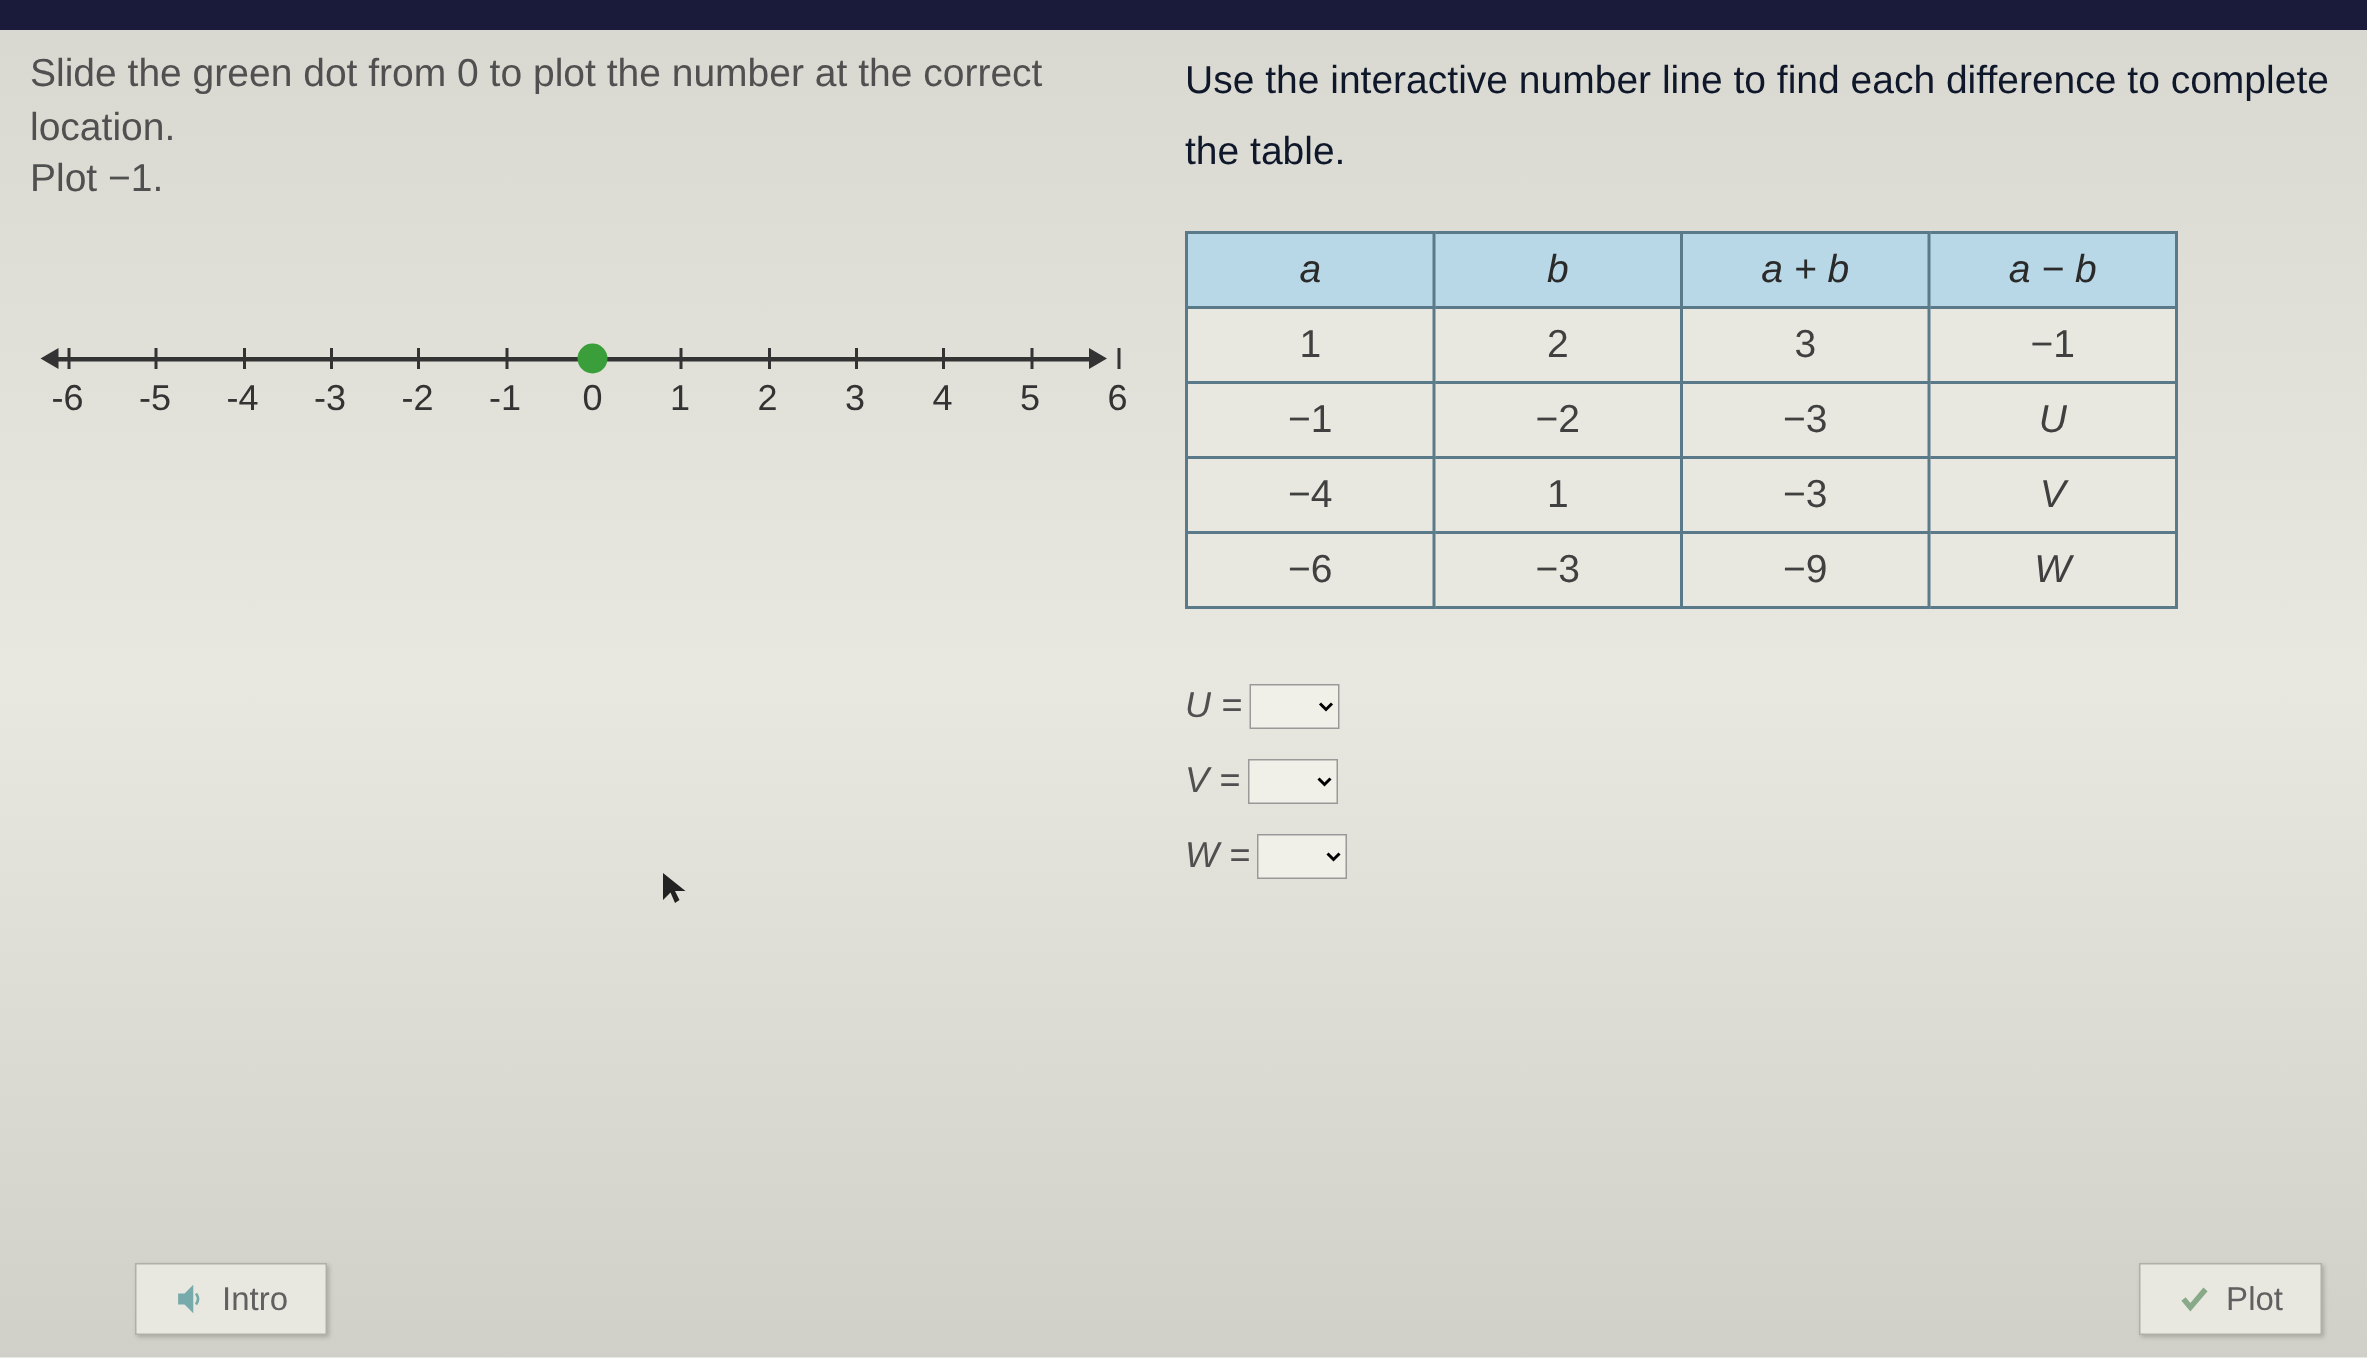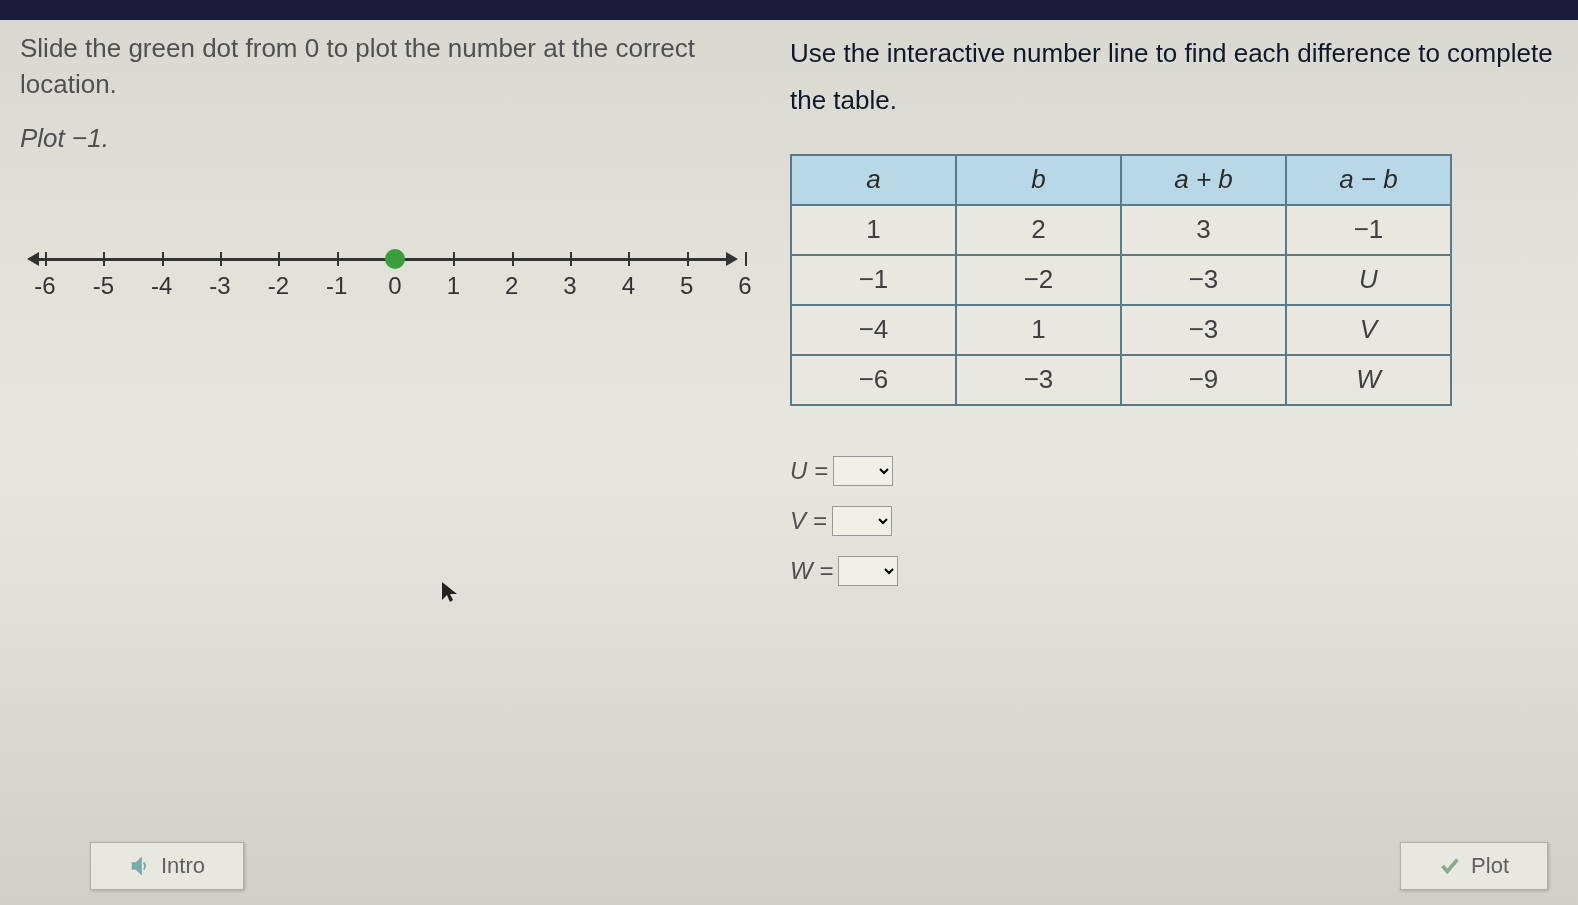--- a/index.html
+++ b/index.html
@@ -25,27 +25,25 @@
       padding-right: 20px;
     }
     .right-panel {
       flex: 1;
       padding-left: 10px;
     }
     .instruction {
       font-size: 26px;
       color: #505050;
       line-height: 1.4;
-      margin-bottom: 20px;
     }
     .plot-text {
       font-size: 26px;
       color: #505050;
       margin-bottom: 40px;
-      font-style: italic;
     }
     .number-line-container {
       position: relative;
       margin-top: 90px;
       margin-left: 15px;
     }
     .number-line {
       position: relative;
       height: 60px;
     }
@@ -156,21 +154,21 @@
       left: 0;
       right: 0;
       display: flex;
       justify-content: space-between;
       align-items: flex-end;
       padding: 0 30px 15px 90px;
     }
     .intro-btn, .done-btn {
       background: #e8e8e0;
       border: 1px solid #b0b0a8;
-      padding: 10px 38px;
+      padding: 10px 25px;
       font-size: 22px;
       color: #606060;
       display: flex;
       align-items: center;
       gap: 10px;
       cursor: pointer;
       box-shadow: 1px 1px 3px rgba(0,0,0,0.2);
     }
     .speaker-icon {
       width: 22px;

